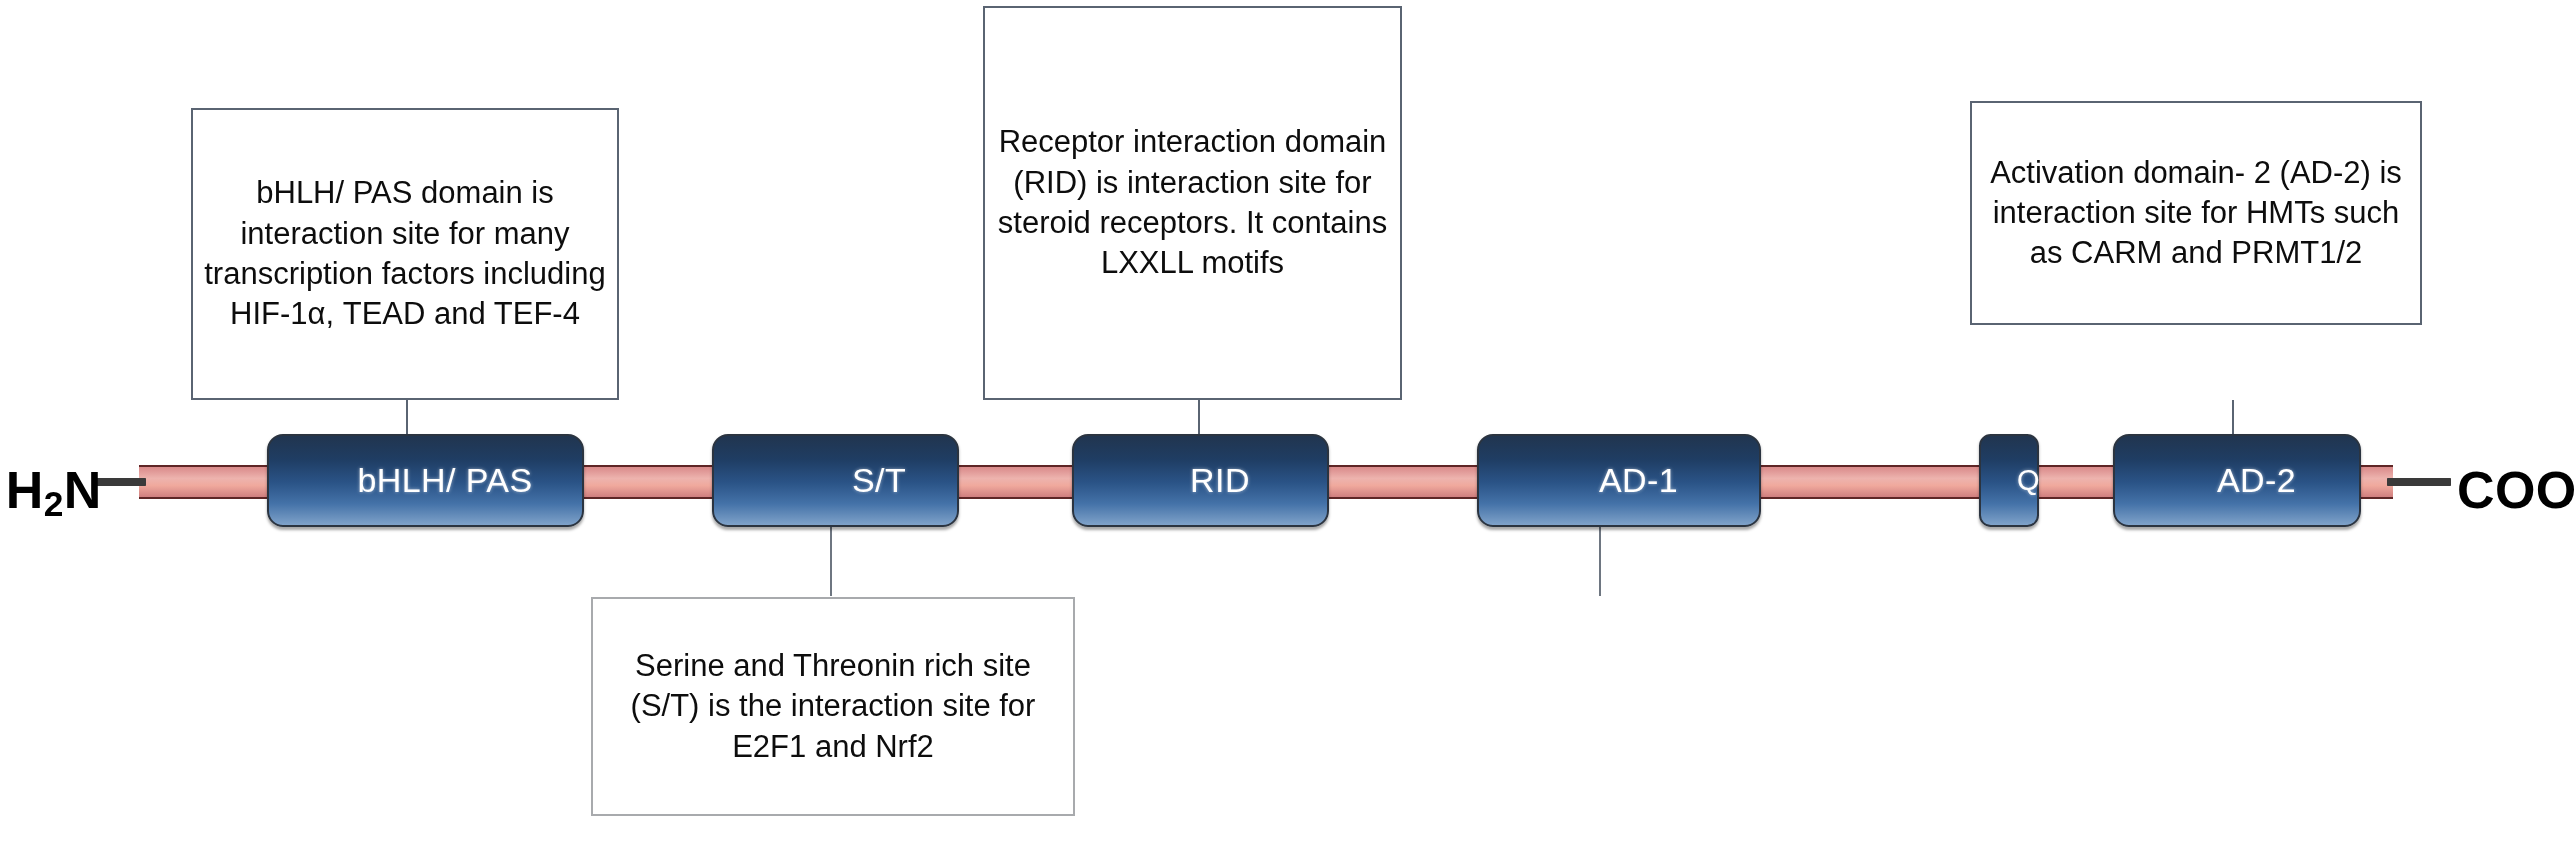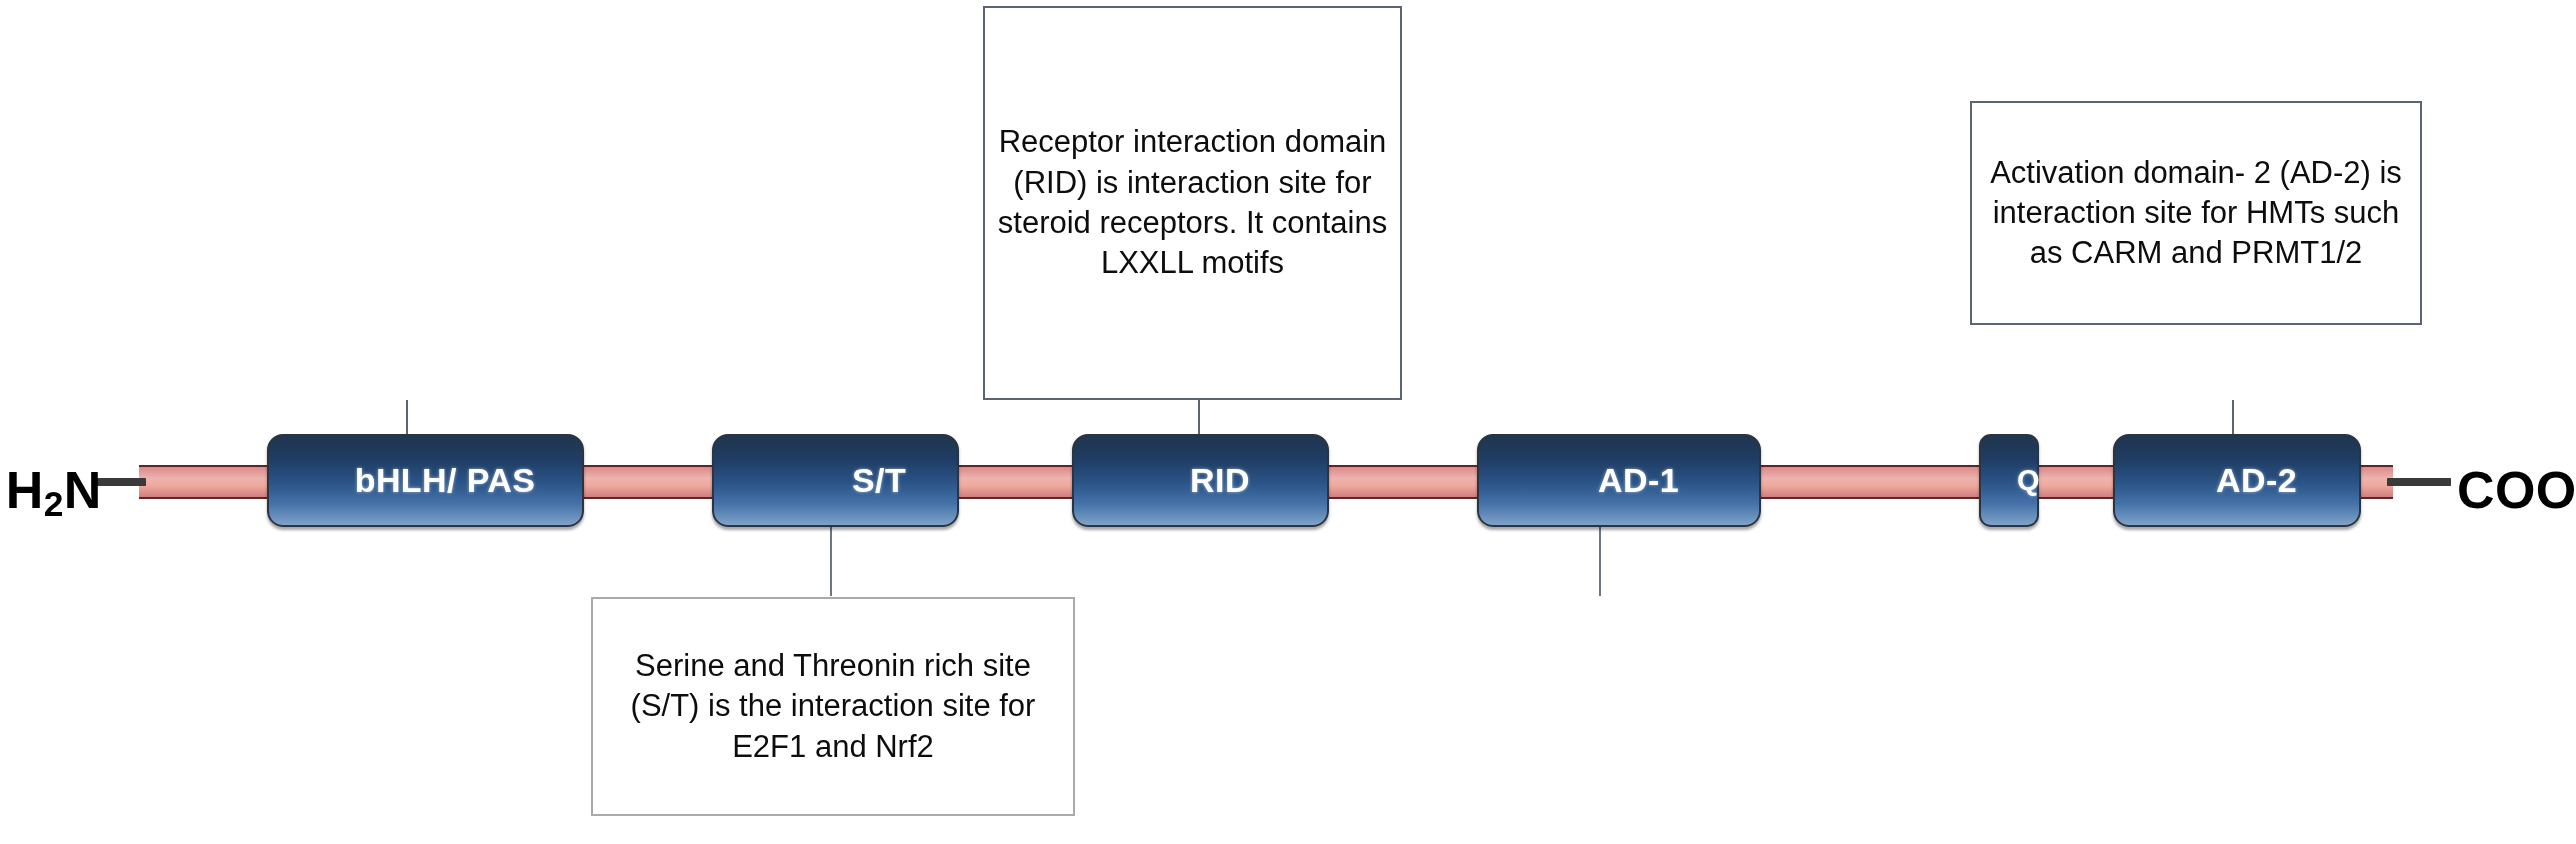--- a/index.html
+++ b/index.html
@@ -96,21 +96,21 @@
         #21354f 0%, #1f3d63 26%, #2a5386 52%,
         #4472a8 76%, #7fa2c9 100%);
     display: flex;
     align-items: center;
     justify-content: center;
     z-index: 3;
     box-shadow: 0 2.2px 2.9px rgba(0,0,0,0.35);
   }
   .domain .dlabel {
     color: #ffffff;
-    font-weight: bold;
+    font-weight: normal;
     font-size: 34px;
     letter-spacing: 0.4px;
     white-space: nowrap;
     text-shadow: 0 0 3.6px rgba(255,255,255,0.55);
     margin-left: 39px;
   }
   .domain.small { border-radius: 11.7px; }
   .domain.small .dlabel { font-size: 29px; }
 </style>
 </head>
@@ -158,20 +158,23 @@
     <span class="dlabel">AD-2</span>
   </div>
 
   <div class="leader" style="left:406px; top:400px; height:38px;"></div>
   <div class="leader" style="left:1198px; top:400px; height:38px;"></div>
   <div class="leader" style="left:2232px; top:400px; height:38px;"></div>
 
   <div class="leader light" style="left:830px; top:525px; height:71px;"></div>
   <div class="leader light" style="left:1599px; top:525px; height:71px;"></div>
 
+  <div class="callout" style="left:191px; top:108px; width:428px; height:292px;">
+    <span class="ctext">bHLH/ PAS domain is interaction site for many transcription factors  including HIF-1α, TEAD and TEF-4</span>
+  </div>
 
   <div class="callout" style="left:983px; top:5.8px; width:419px; height:394px;">
     <span class="ctext">Receptor interaction domain (RID) is interaction site for steroid receptors. It contains LXXLL motifs</span>
   </div>
 
   <div class="callout" style="left:1970px; top:101px; width:452px; height:224px;">
     <span class="ctext">Activation domain- 2 (AD-2) is interaction site for HMTs such as CARM and PRMT1/2</span>
   </div>
 
   <div class="callout light-border" style="left:591px; top:597px; width:484px; height:219px;">

